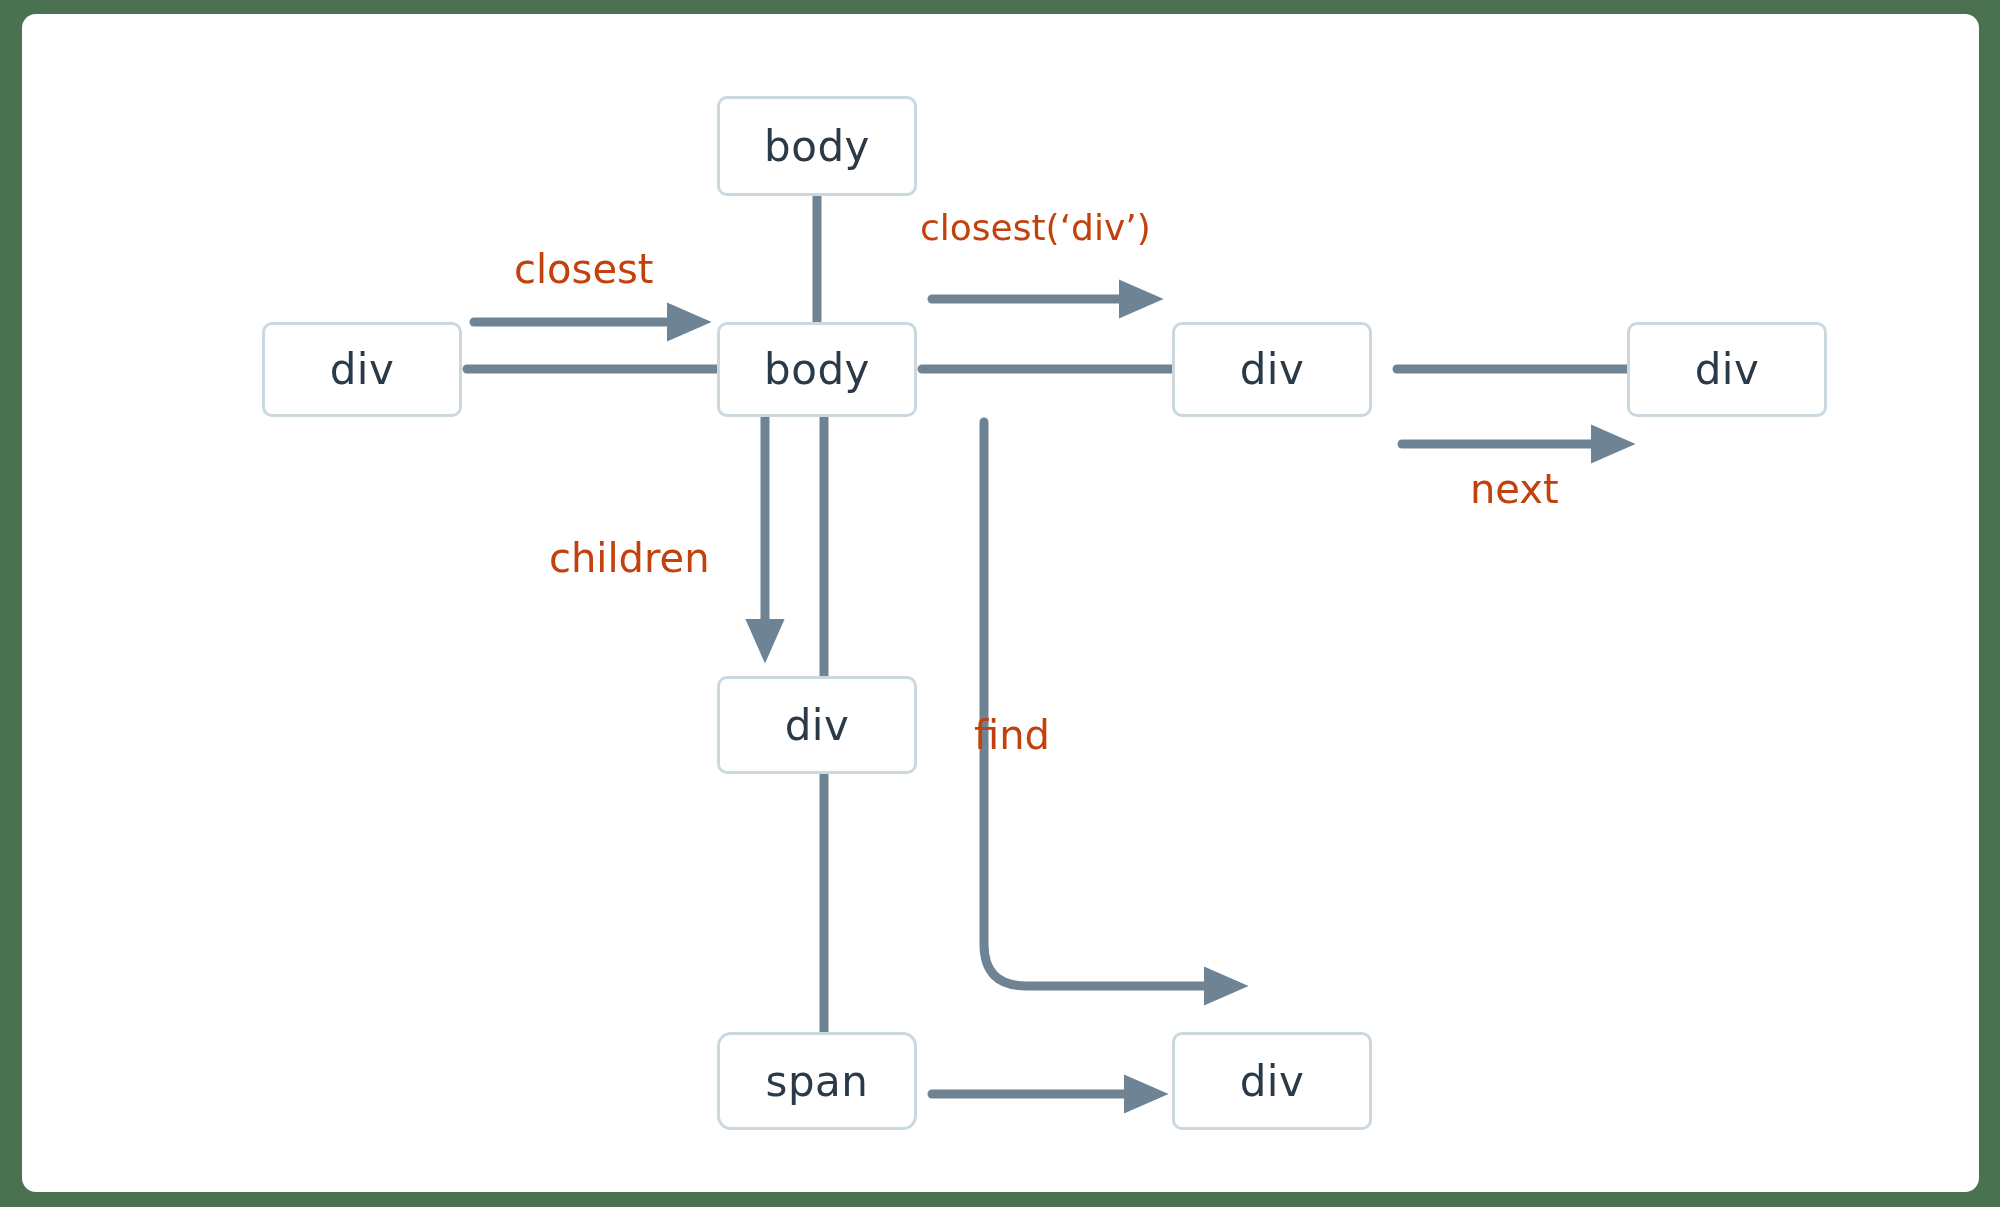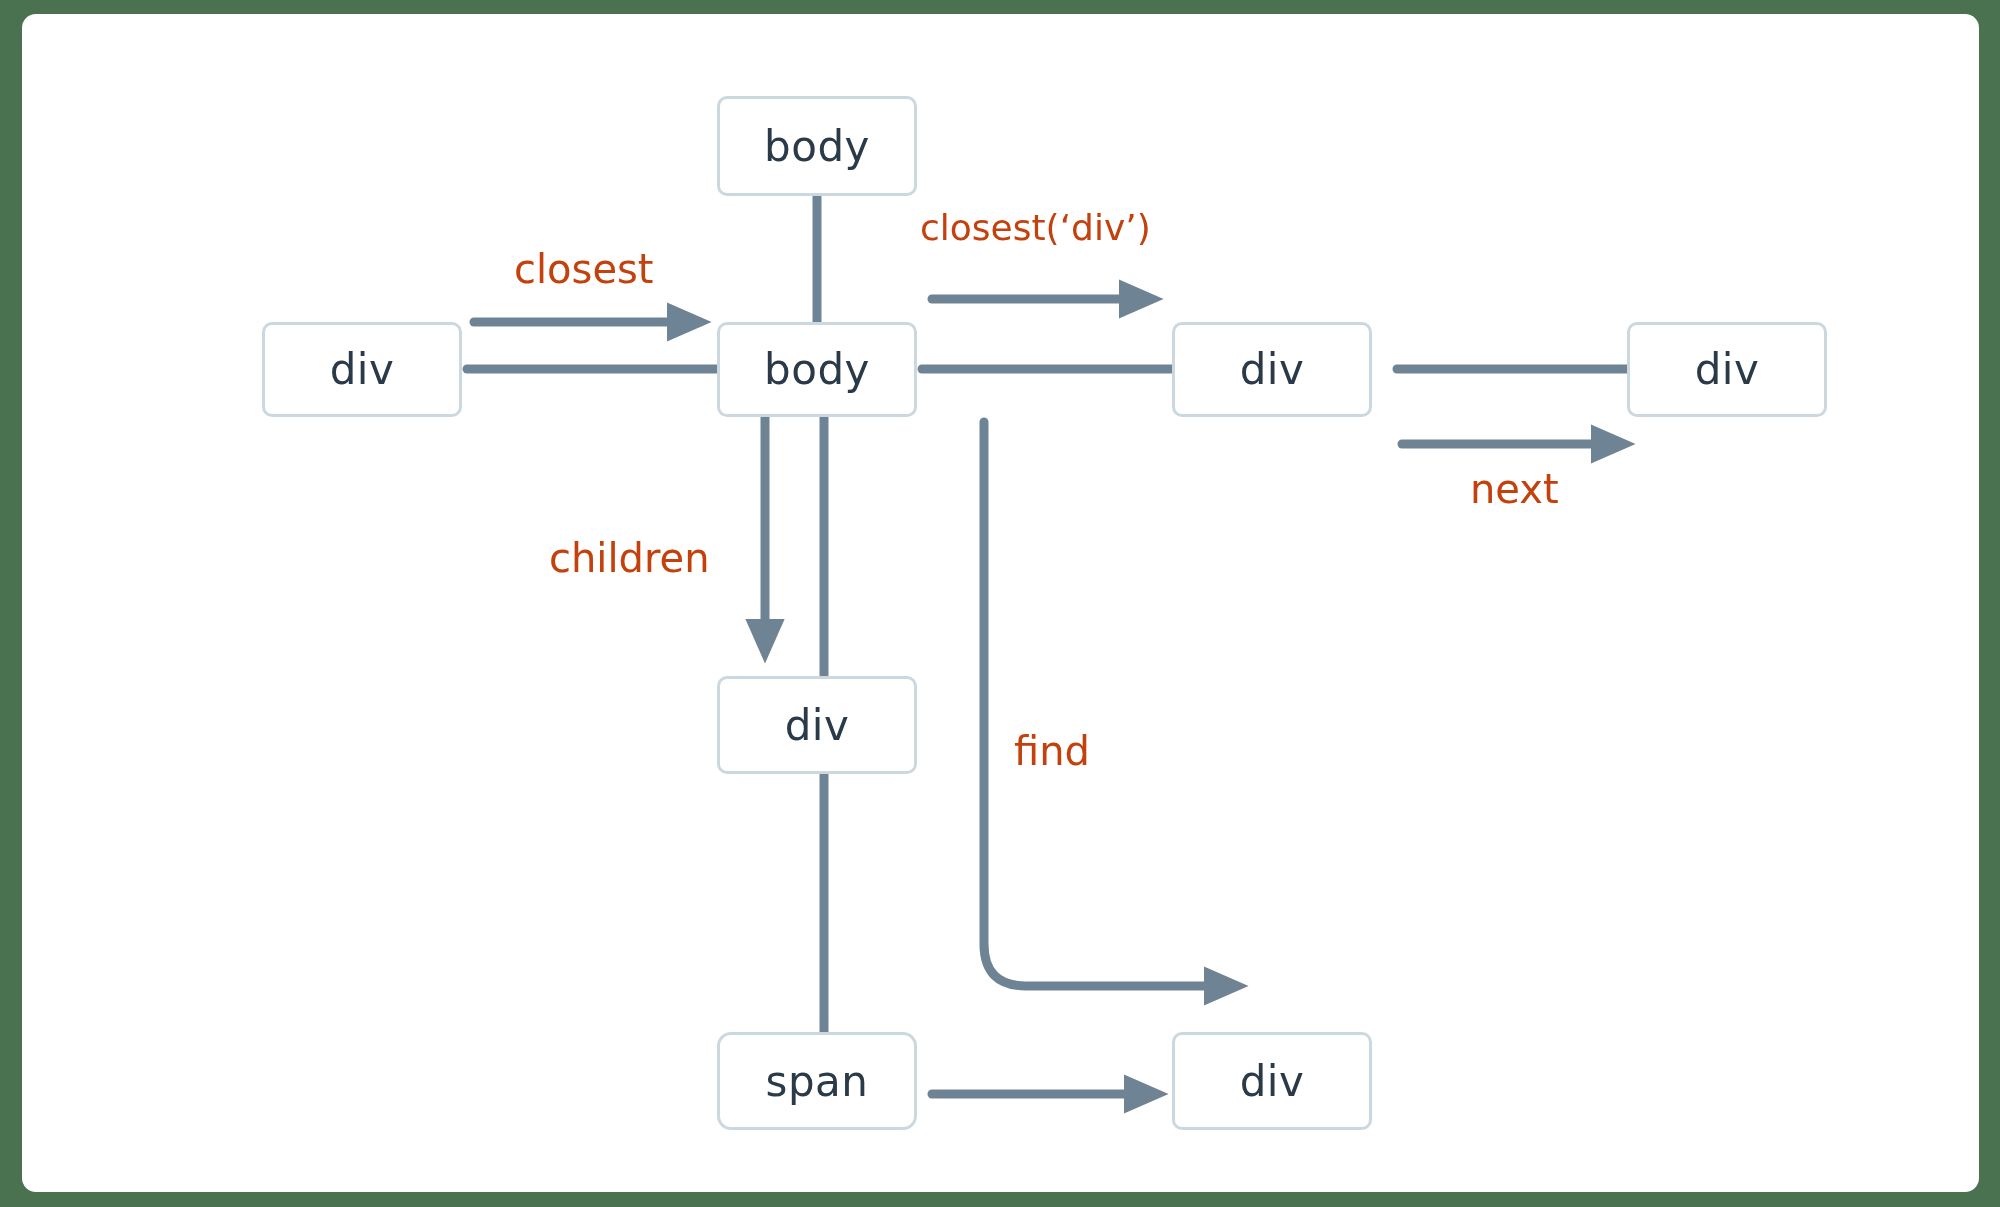--- a/index.html
+++ b/index.html
@@ -139,17 +139,17 @@
       </div>
 
       <div class="edge-label" style="left:492px; top:232px;">closest</div>
 
       <div class="edge-label" style="left:898px; top:193px; font-size:36px;">closest(‘div’)</div>
 
       <div class="edge-label" style="left:1448px; top:452px;">next</div>
 
       <div class="edge-label" style="left:527px; top:521px;">children</div>
 
-      <div class="edge-label" style="left:992px; top:698px;margin-top:16px;">find</div>
+      <div class="edge-label" style="left:952px; top:698px;">find</div>
 
     </div>
   </div>
 </div>
 
 </body></html>

